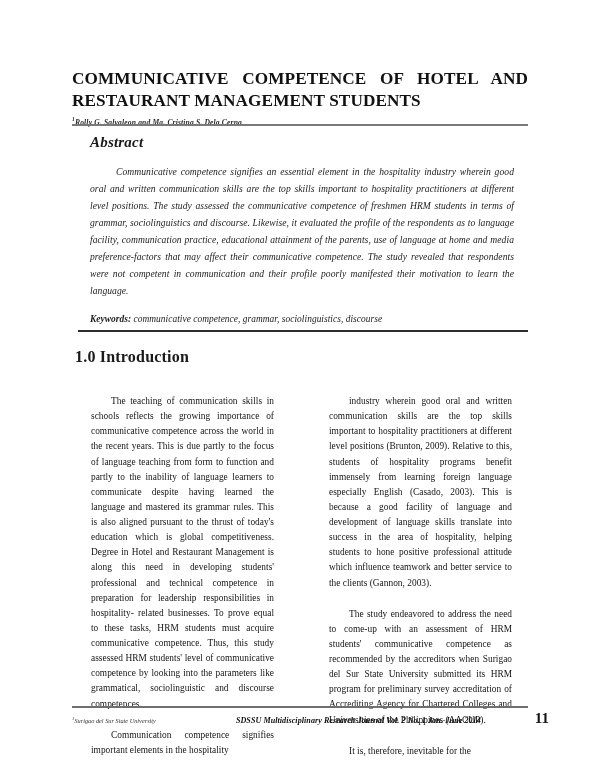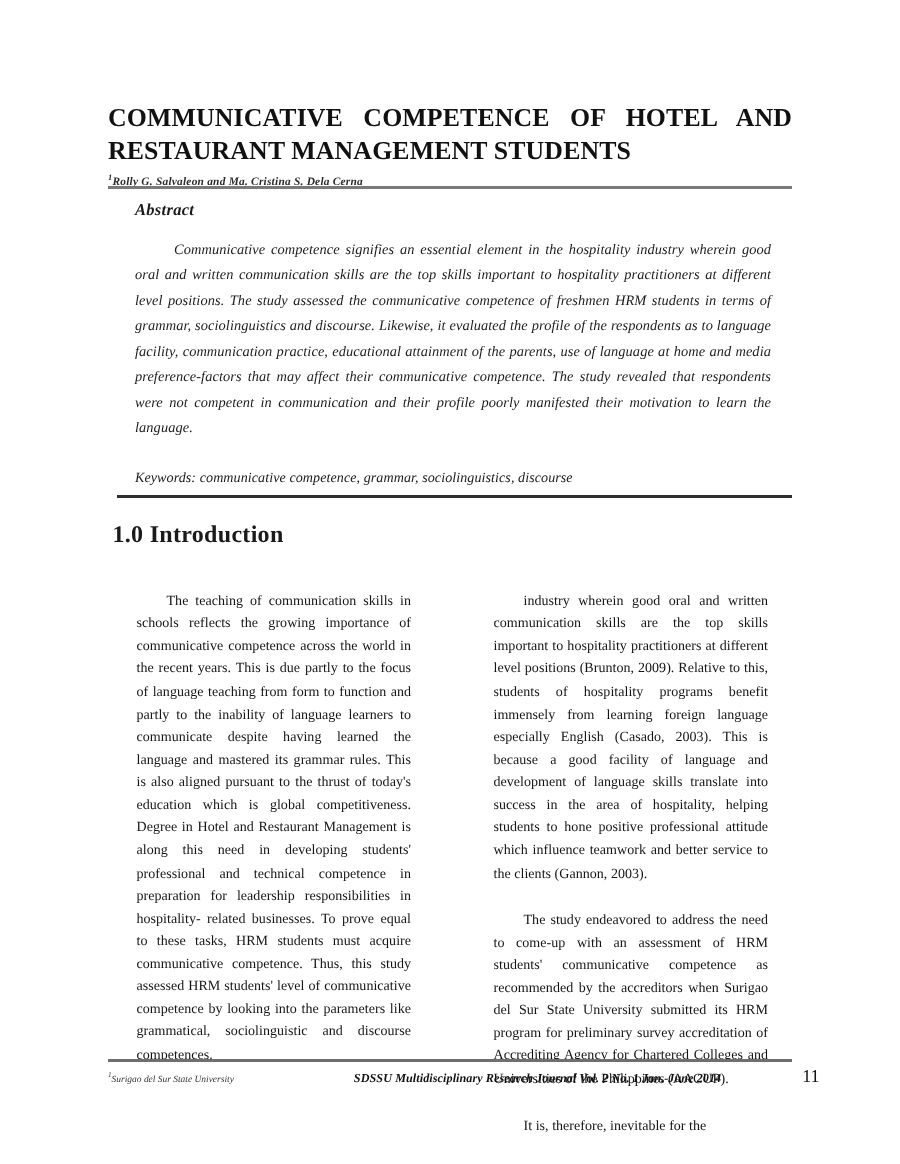--- a/index.html
+++ b/index.html
@@ -69,21 +69,21 @@
   }
 
   
   .abstract-wrap {
     position: absolute;
     left: 90px;
     top: 134px;
     width: 424px;
   }
   .abstract-head {
-    font-size: 11px;
+    font-size: 15px;
     font-weight: bold;
     font-style: italic;
     margin: 0 0 12px 0;
     letter-spacing: 0.2px;
   }
   .abstract-body {
     font-size: 9.6px;
     font-style: italic;
     line-height: 1.78;
     text-align: justify;
@@ -96,21 +96,21 @@
 
   .keywords {
     position: absolute;
     left: 90px;
     top: 314px;
     width: 438px;
     font-size: 9.4px;
     font-style: italic;
     letter-spacing: 0.05px;
   }
-  .keywords b { font-weight: normal; font-style: italic; }
+  .keywords b { font-weight: bold; font-style: italic; }
   .rule-keywords {
     position: absolute;
     left: 78px;
     top: 330px;
     width: 450px;
     height: 2px;
     background: #2e2e2e;
   }
 
   
@@ -175,22 +175,22 @@
   .footer-spacer { flex: 1; }
   .footer-center {
     font-size: 8.1px;
     font-style: italic;
     font-weight: bold;
     color: #111;
     white-space: nowrap;
     letter-spacing: 0.05px;
   }
   .footer-page {
-    font-size: 12px;
-    font-weight: normal;
+    font-size: 15px;
+    font-weight: bold;
     color: #111;
     margin-left: 14px;
   }
 </style>
 </head>
 <body>
 
 <div class="page">
 
   <div class="title-block">
@@ -207,20 +207,21 @@
   </div>
 
   <div class="keywords"><b>Keywords:</b> <span>communicative competence, grammar, sociolinguistics, discourse</span></div>
   <div class="rule-keywords"></div>
 
   <div class="section-head">1.0 Introduction</div>
 
   <div class="columns">
     <div class="col">
       <p>The teaching of communication skills in schools reflects the growing importance of communicative competence across the world in the recent years. This is due partly to the focus of language teaching from form to function and partly to the inability of language learners to communicate despite having learned the language and mastered its grammar rules. This is also aligned pursuant to the thrust of today's education which is global competitiveness. Degree in Hotel and Restaurant Management is along this need in developing students' professional and technical competence in preparation for leadership responsibilities in hospitality- related businesses. To prove equal to these tasks, HRM students must acquire communicative competence. Thus, this study assessed HRM students' level of communicative competence by looking into the parameters like grammatical, sociolinguistic and discourse competences.</p>
+      <p>Communication competence signifies important elements in the hospitality</p>
     </div>
     <div class="col">
       <p>industry wherein good oral and written communication skills are the top skills important to hospitality practitioners at different level positions (Brunton, 2009). Relative to this, students of hospitality programs benefit immensely from learning foreign language especially English (Casado, 2003). This is because a good facility of language and development of language skills translate into success in the area of hospitality, helping students to hone positive professional attitude which influence teamwork and better service to the clients (Gannon, 2003).</p>
       <p>The study endeavored to address the need to come-up with an assessment of HRM students' communicative competence as recommended by the accreditors when Surigao del Sur State University submitted its HRM program for preliminary survey accreditation of Accrediting Agency for Chartered Colleges and Universities of the Philippines (AACUP).</p>
       <p>It is, therefore, inevitable for the</p>
     </div>
   </div>
 
   <div class="rule-footer"></div>
   <div class="footer">

